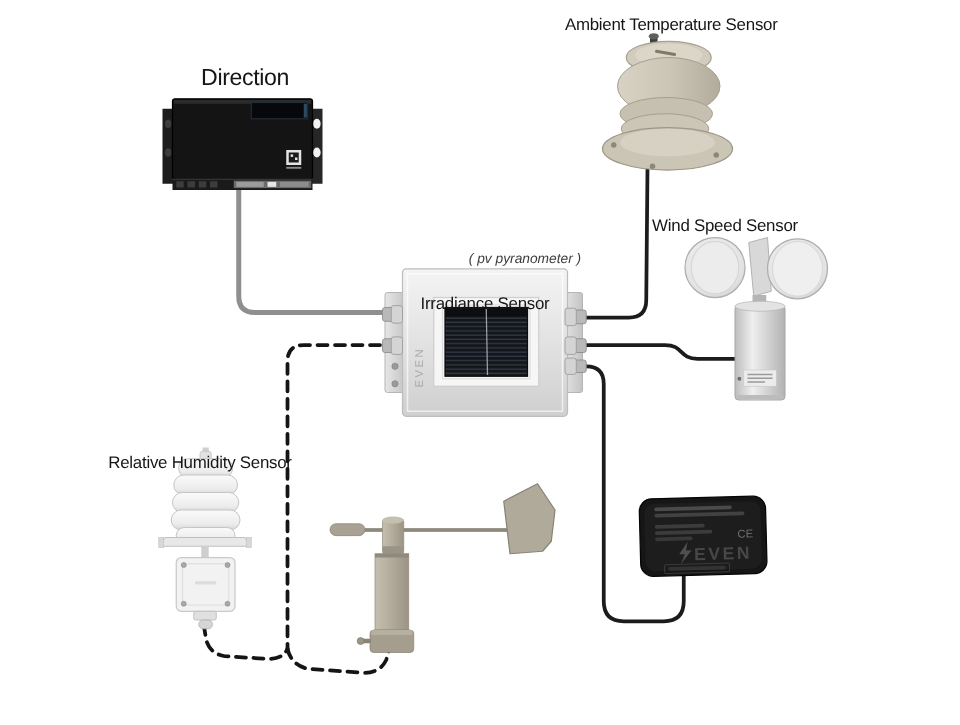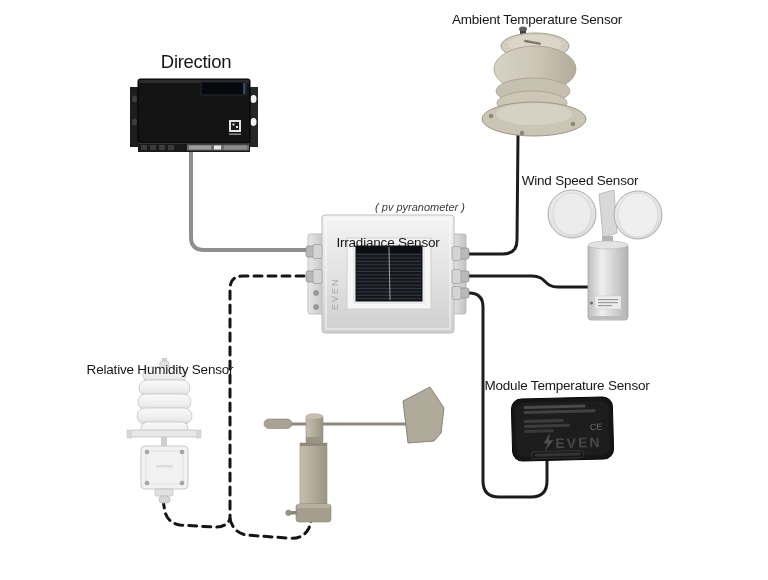--- a/index.html
+++ b/index.html
@@ -241,14 +241,13 @@
     <rect x="534" y="453" width="46" height="3" rx="1.5" fill="#333333"></rect>
   </g>
 </svg>
 
   <div class="lbl title" style="left:196px;top:51px;">Direction</div>
   <div class="lbl" style="left:537px;top:12px;">Ambient Temperature Sensor</div>
   <div class="lbl" style="left:580px;top:173px;">Wind Speed Sensor</div>
   <div class="lbl" style="left:388px;top:187px;margin-top:48px;">Irradiance Sensor</div>
   <div class="lbl sub" style="left:388px;top:201px;">( pv pyranometer )</div>
   <div class="lbl" style="left:160px;top:362px;">Relative Humidity Sensor</div>
-  <div class="lbl" style="left:567px;top:378px;">Module Temperature Sensor</div>
 </div>
 
 </body></html>

